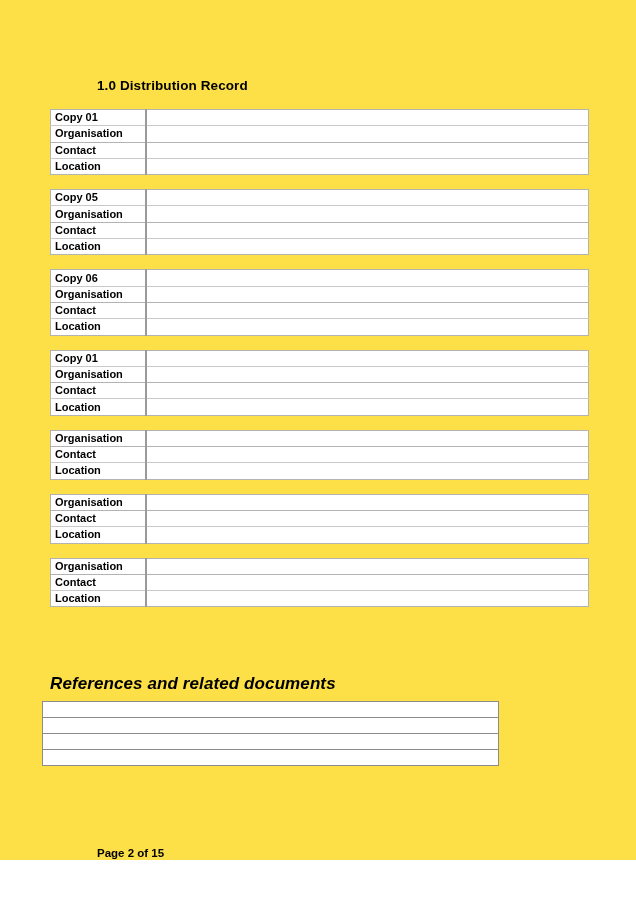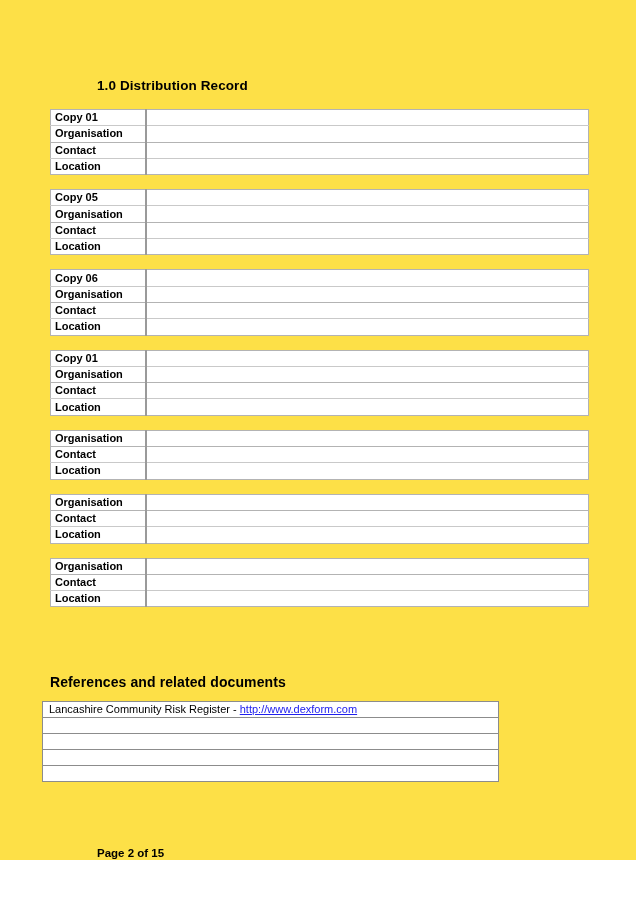--- a/index.html
+++ b/index.html
@@ -31,24 +31,25 @@
     font-size: 13.5px;
     font-weight: bold;
     letter-spacing: 0.1px;
     white-space: nowrap;
   }
 
   .section-title {
     position: absolute;
     left: 50px;
     top: 674px;
-    font-size: 14px;
+    font-size: 17px;
     font-weight: bold;
     letter-spacing: 0.1px;
     white-space: nowrap;
+    font-style: italic;
   }
 
   
   .copy-blocks {
     position: absolute;
     left: 50px;
     top: 109px;
     width: 539px;
   }
 
@@ -265,23 +266,20 @@
           </tr>
         </tbody>
       </table>
     </div>
 
   <div class="section-title">References and related documents</div>
 
   <table class="ref-table">
     <tbody>
         <tr>
-          <td><span>Lancashire Community Risk Register - </span><a class="ref-link" href="#">http://www.dexform.com</a></td>
-        </tr>
-        <tr>
           <td><span></span><a class="ref-link" href="#"></a></td>
         </tr>
         <tr>
           <td><span></span><a class="ref-link" href="#"></a></td>
         </tr>
         <tr>
           <td><span></span><a class="ref-link" href="#"></a></td>
         </tr>
         <tr>
           <td><span></span><a class="ref-link" href="#"></a></td>

